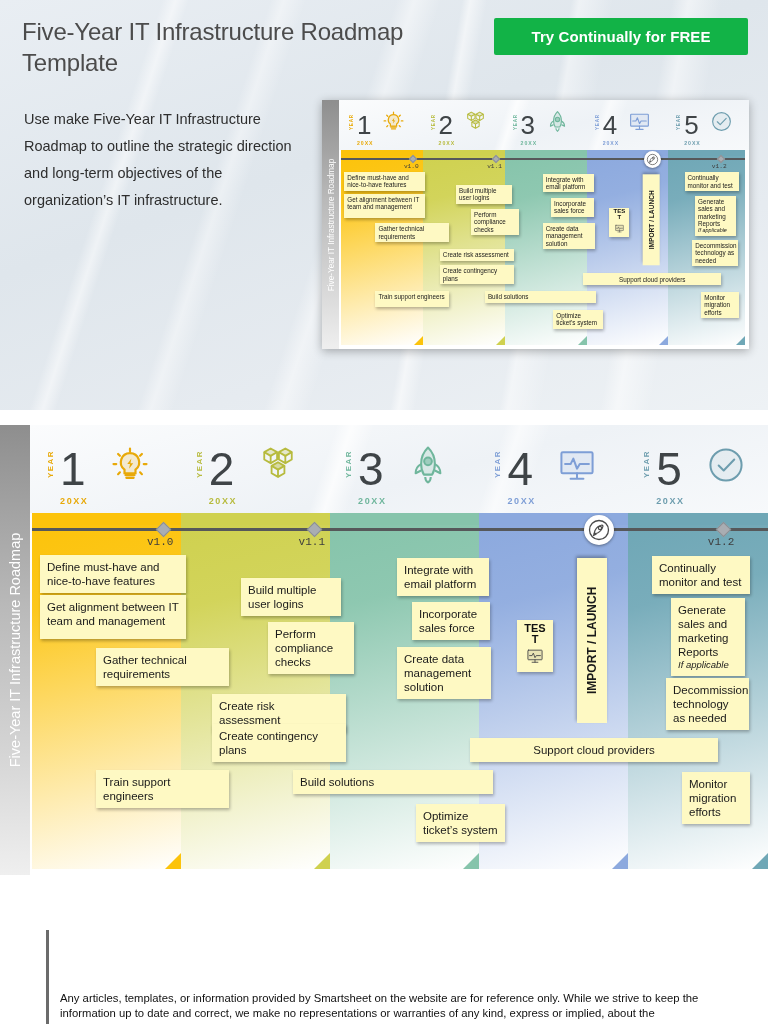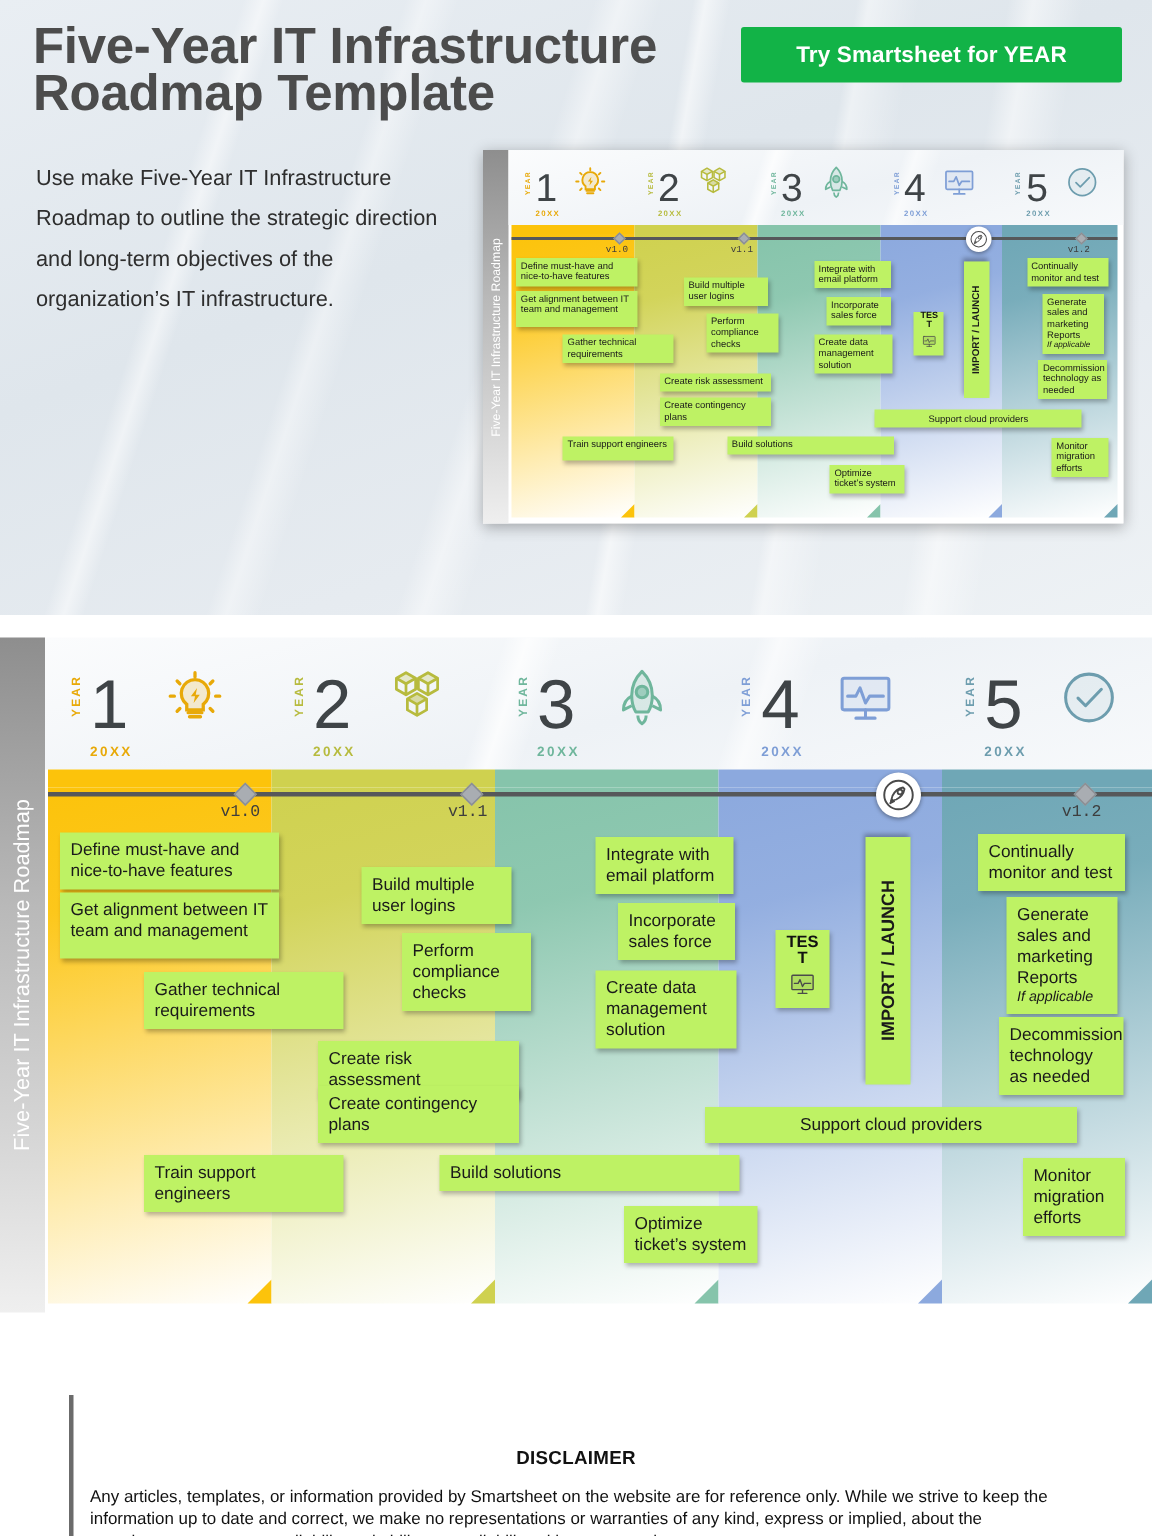--- a/index.html
+++ b/index.html
@@ -22,21 +22,21 @@
   .hero:after{
     content:"";position:absolute;inset:0;
     background:
       linear-gradient(108deg, transparent 18%, rgba(255,255,255,.5) 19.5%, transparent 21%),
       linear-gradient(108deg, transparent 30%, rgba(255,255,255,.4) 31.5%, transparent 34%),
       linear-gradient(108deg, transparent 44%, rgba(255,255,255,.45) 46%, transparent 49%);
   }
 
   .title {
     position: absolute; left: 22px; top: 16px; width: 430px;
-    font-size: 34px; line-height: 31px; font-weight: bold; color: #4c4c4c;
+    font-size: 24px; line-height: 31px; font-weight: normal; color: #4c4c4c;
     letter-spacing: -0.2px;
   }
   .cta {
     position: absolute; left: 494px; top: 18px; width: 254px; height: 37px;
     background: #12b347; color: #fff; border: none; border-radius: 2px;
     font-family: "Liberation Sans", sans-serif; font-size: 15px; font-weight: bold;
     cursor: pointer; letter-spacing: .1px;
   }
   .intro {
     position: absolute; left: 24px; top: 106px; width: 278px;
@@ -85,21 +85,21 @@
 
   .axis { position:absolute; left:0; right:0; background:#56585a; z-index:4; }
   .milestone { position:absolute; background:#a9adb2; transform:rotate(45deg); z-index:5;
                border:1px solid #8b8f94; }
   .mlabel { position:absolute; font-family:"Liberation Mono", monospace; color:#3d3d3d; z-index:5; }
   .rocket-badge { position:absolute; border-radius:50%; background:#fff;
                   box-shadow:0 1px 3px rgba(0,0,0,.4); display:flex;
                   align-items:center; justify-content:center; z-index:6; }
 
   .card {
-    position:absolute; background:#bef264; color:#1a1a1a;
+    position:absolute; background:#fef9c3; color:#1a1a1a;
     box-shadow: 1px 2px 3px rgba(0,0,0,.28);
     display:flex; align-items:flex-start; z-index:3;
   }
   .card span { display:block; }
   .card.vertical {
     writing-mode: vertical-rl; transform: rotate(180deg);
     align-items:center; justify-content:center; font-weight:bold;
   }
   .card.center { justify-content:center; text-align:center; align-items:center; }
   .card .sub { font-style:italic; font-weight:normal; }
@@ -115,21 +115,21 @@
   .disc-body { position:absolute; left:60px; width:648px; top:61px;
                font-size:11.3px; line-height:15px; color:#111; }
 </style>
 </head>
 <body>
 
 <div class="hero"></div>
 
 <div class="title">Five-Year IT Infrastructure Roadmap Template</div>
 
-<button class="cta">Try Smartsheet for YEAR</button>
+<button class="cta">Try Continually for FREE</button>
 
 <div class="intro">Use make Five-Year IT Infrastructure Roadmap to outline the strategic direction and long-term objectives of the organization’s IT infrastructure.</div>
 
 <div class="thumb">
   <div class="roadmap" id="thumb-roadmap" style="width:427px;height:249px;">
       <div class="rm-sidebar" style="width: 17px;">
         <span style="font-size: 8.2px;">Five-Year IT Infrastructure Roadmap</span>
       </div>
       <div class="rm-header" style="left: 17px; height: 50px;"></div>
       <div class="lane" style="left: 19px; width: 81.608px; top: 50px; height: 195px;">
@@ -561,15 +561,14 @@
       <rect x="7" y="10" width="34" height="23" rx="1.5" fill="#4a4a4a" fill-opacity=".12"></rect>
       <path d="M11 23h6l3-6 4 11 3-5h10"></path>
             <path d="M24 33v6M17 39h14"></path>
           </svg></div>
       </div>
     </div>
   </div>
 
 <div class="disc-wrap">
   <div class="disc-bar"></div>
-  <div class="disc-title">DISCLAIMER</div>
   <div class="disc-body">Any articles, templates, or information provided by Smartsheet on the website are for reference only. While we strive to keep the information up to date and correct, we make no representations or warranties of any kind, express or implied, about the completeness, accuracy, reliability, suitability, or availability with respect to the</div>
 </div>
 
 </body></html>

